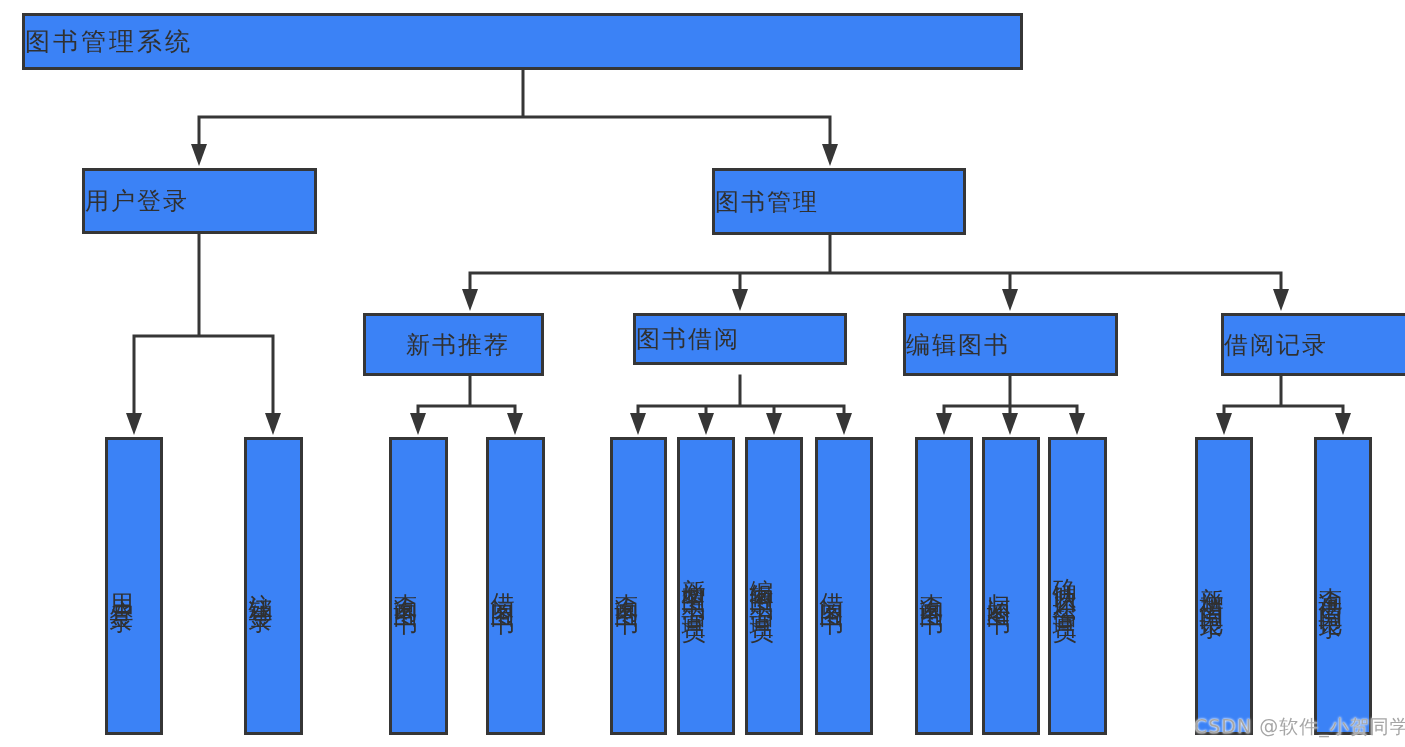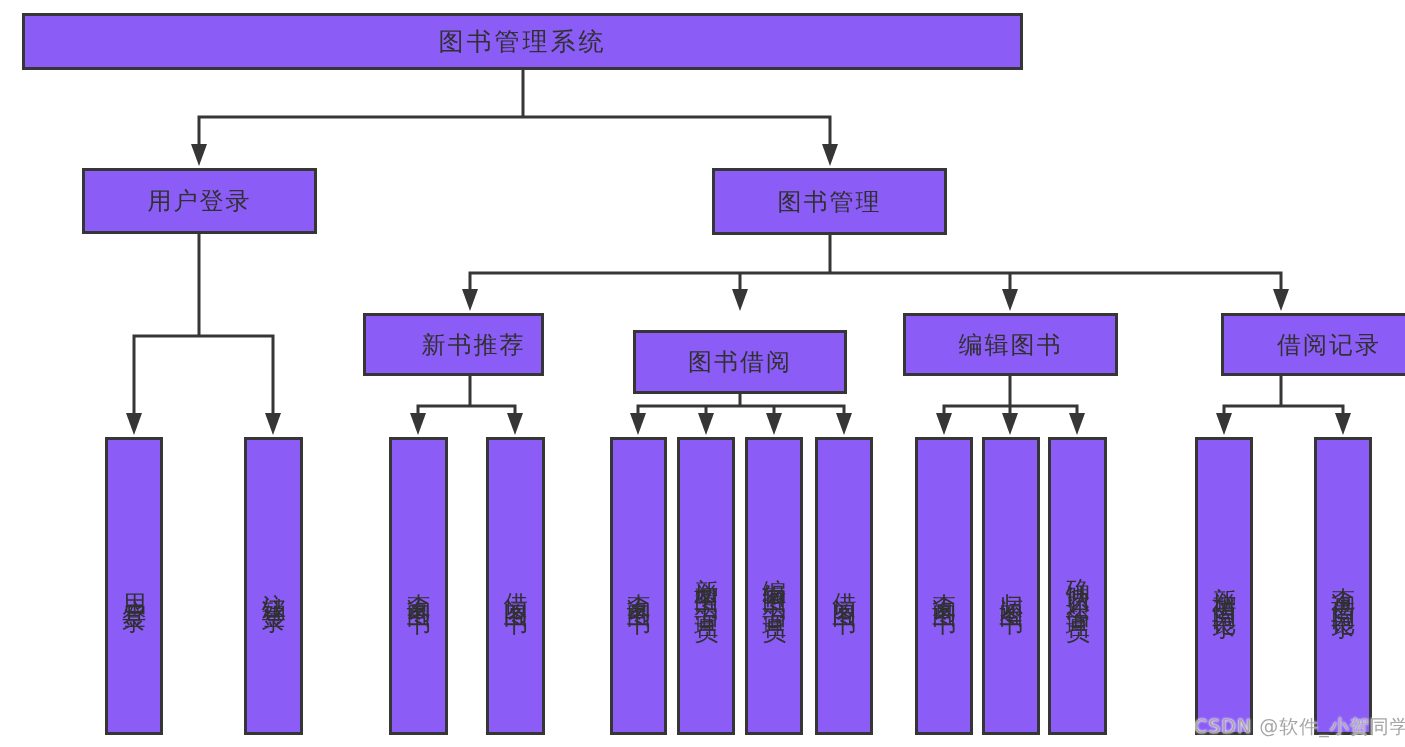--- a/index.html
+++ b/index.html
@@ -9,22 +9,22 @@
     background:#ffffff;
     font-family:"DejaVu Sans","Liberation Sans",sans-serif;
     color:#303030;
     overflow:hidden;
   }
   .wires{position:absolute;left:0;top:0;z-index:0;}
   .node{
     position:absolute;
     box-sizing:border-box;
     border:3px solid #363636;
-    background:#8b5cf6;
-    display:flex;align-items:center;justify-content:center;
+    background:#3b82f6;
+    display:flex;align-items:center;justify-content:flex-start;
     z-index:1;
   }
   .hlabel{
     font-size:24px;
     letter-spacing:2px;
     color:#303030;
     white-space:nowrap;
   }
   .root .hlabel{font-size:25px;letter-spacing:3px;}
   .vnode .vlabel{
@@ -86,28 +86,28 @@
     </g>
   </svg>
 
   <div class="node root" style="left:22px;top:13px;width:1001px;height:57px;">
     <span class="hlabel">图书管理系统</span>
   </div>
 
   <div class="node" style="left:82px;top:168px;width:235px;height:66px;">
     <span class="hlabel">用户登录</span>
   </div>
-  <div class="node" style="left:712px;top:168px;width:235px;height:67px;">
+  <div class="node" style="left:712px;top:168px;width:254px;height:67px;">
     <span class="hlabel">图书管理</span>
   </div>
 
   <div class="node" style="left:363px;top:313px;width:181px;height:63px;padding-left:40px;">
     <span class="hlabel">新书推荐</span>
   </div>
-  <div class="node" style="left:633px;top:330px;width:214px;height:64px;">
+  <div class="node" style="left:633px;top:313px;width:214px;height:52px;">
     <span class="hlabel">图书借阅</span>
   </div>
   <div class="node" style="left:903px;top:313px;width:215px;height:63px;">
     <span class="hlabel">编辑图书</span>
   </div>
   <div class="node" style="left:1173px;top:313px;width:216px;height:63px;margin-left:48px;">
     <span class="hlabel">借阅记录</span>
   </div>
 
   <div class="node vnode" style="left:105px;top:437px;width:58px;height:298px;">

